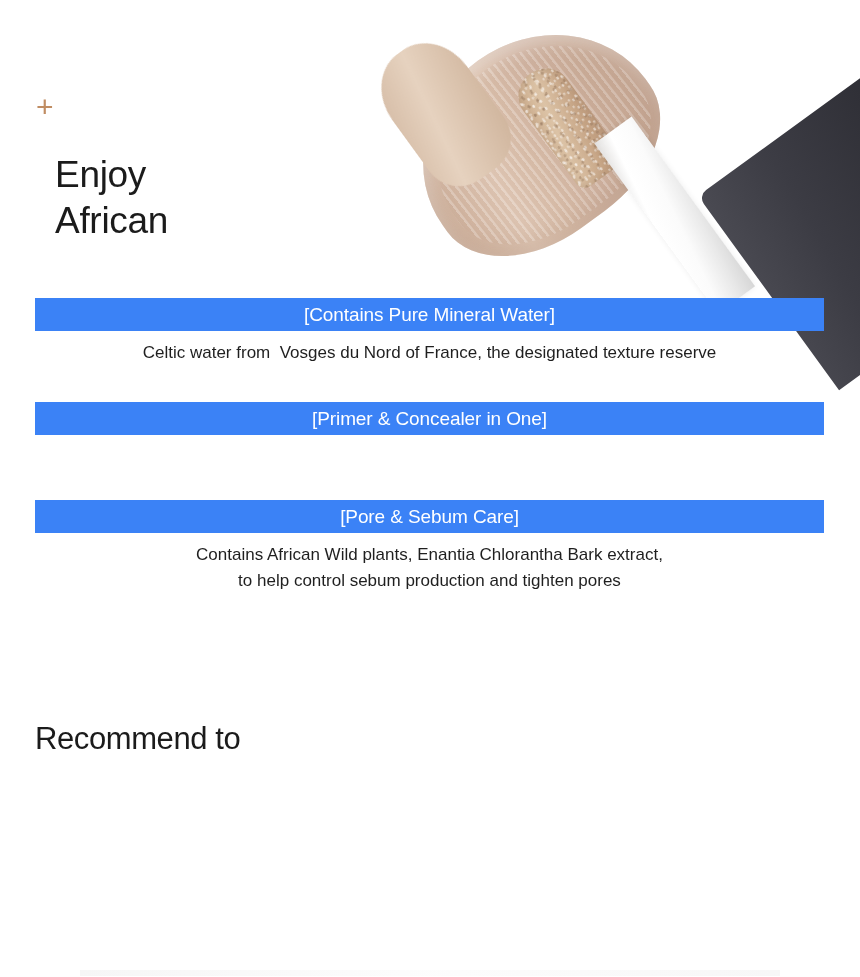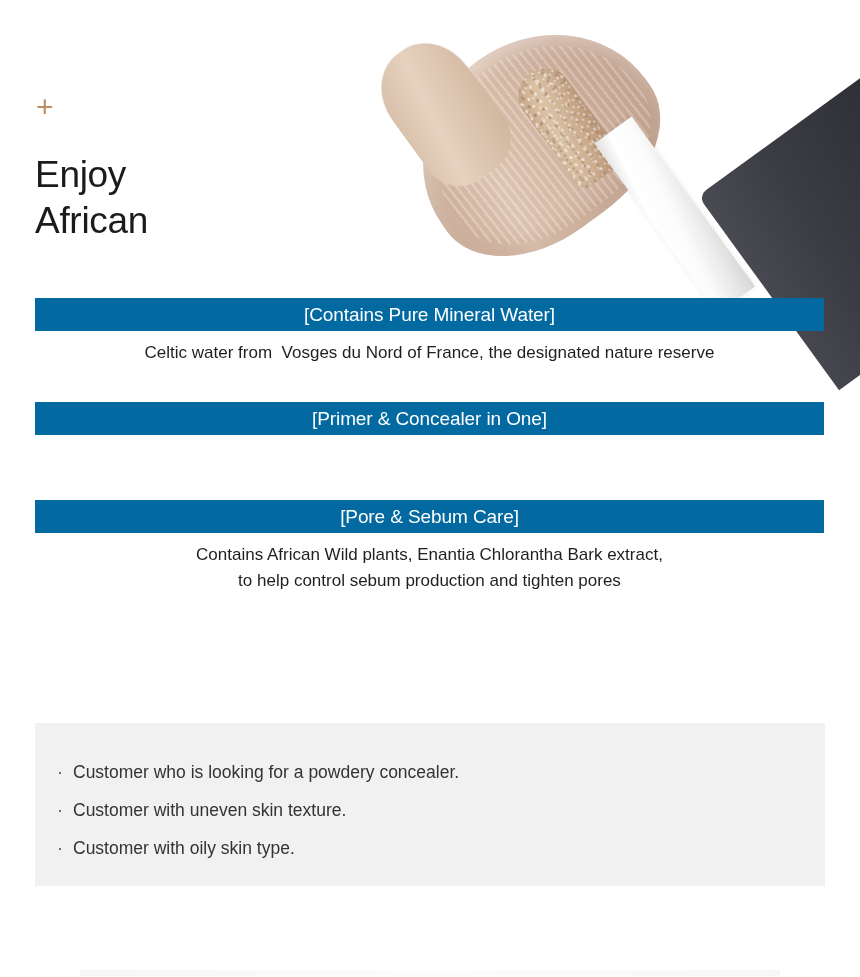--- a/index.html
+++ b/index.html
@@ -142,32 +142,32 @@
     position: absolute;
     left: 35px;
     top: 127px;
     width: 640px;
     font-size: 37px;
     line-height: 46px;
     color: #1b1b1b;
     font-weight: 400;
     letter-spacing: -.3px;
   }
-  .headline .ln { display: block; white-space: nowrap; }
+  .headline .ln { display: block; white-space: nowrap; margin-left: 20px; }
   .headline .excl { font-style: italic; }
 
   
   .feature {
     position: absolute;
     left: 35px;
     width: 789px;
   }
   .feature-bar {
     height: 33px;
-    background: #0369a1;
+    background: #3b82f6;
     color: #ffffff;
     font-size: 19px;
     line-height: 33px;
     text-align: center;
     letter-spacing: -.1px;
   }
   .feature-body {
     margin-top: 9px;
     text-align: center;
     font-size: 17px;
@@ -254,39 +254,32 @@
   </div>
 
   <div class="plus-mark">+</div>
   <h1 class="headline">
     <span class="ln">Enjoy</span>
     <span class="ln">African</span>
   </h1>
 
   <section class="feature" id="feature-1">
     <div class="feature-bar">[Contains Pure Mineral Water]</div>
-    <div class="feature-body"><span>Celtic water from  Vosges du Nord of France, the designated nature reserve</span></div>
+    <div class="feature-body"><span>Celtic water from  Vosges du Nord of France, the designated texture reserve</span></div>
   </section>
 
   <section class="feature" id="feature-2">
     <div class="feature-bar">[Primer &amp; Concealer in One]</div>
   </section>
 
   <section class="feature" id="feature-3">
     <div class="feature-bar">[Pore &amp; Sebum Care]</div>
     <div class="feature-body"><span>Contains African Wild plants, Enantia Chlorantha Bark extract,
 to </span><span class="u">help control sebum production and tighten pores</span></div>
   </section>
 
   <h2 class="recommend-title">Recommend to</h2>
-  <div class="recommend-box">
-    <ul class="recommend-list">
-      <li><span class="dot">·</span><span>Customer who is looking for a powdery concealer.</span></li>
-      <li><span class="dot">·</span><span>Customer with uneven skin texture.</span></li>
-      <li><span class="dot">·</span><span>Customer with oily skin type.</span></li>
-    </ul>
-  </div>
 
   <div class="fold-sliver">
     <div class="ghost"></div>
   </div>
 
 </div>
 
 </body></html>

